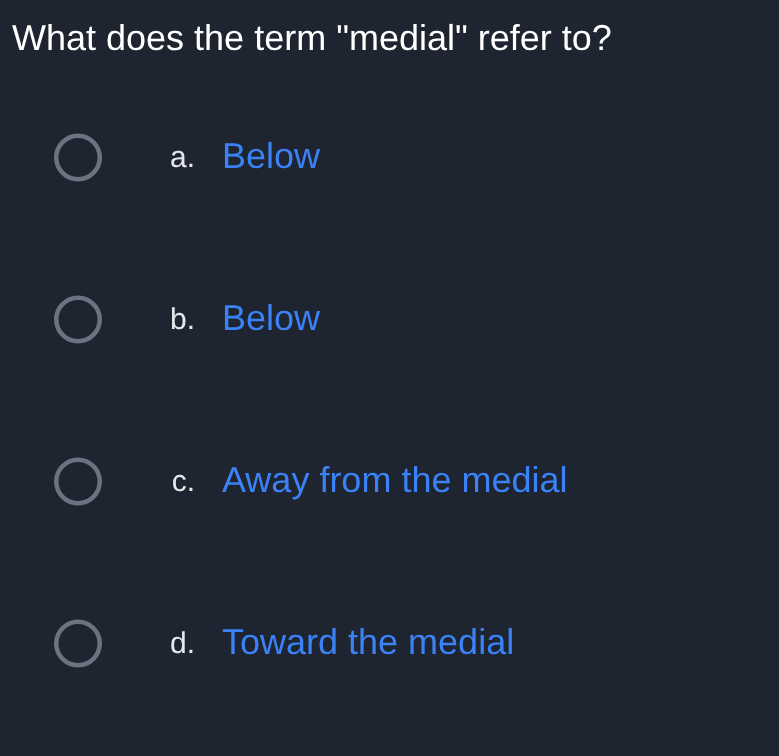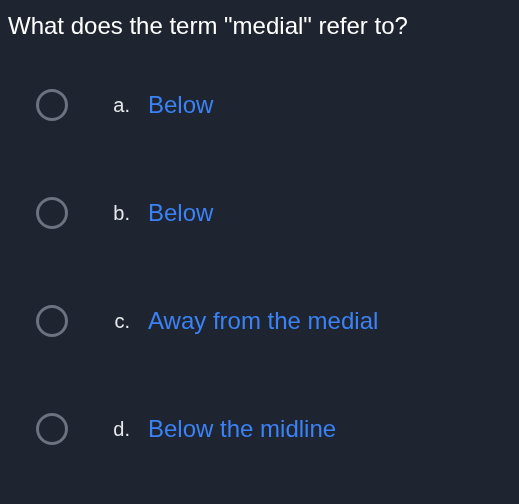--- a/index.html
+++ b/index.html
@@ -77,16 +77,16 @@
 
   <div class="option-row">
     <div class="radio-button"></div>
     <span class="option-letter">c.</span>
     <span class="option-text">Away from the medial</span>
   </div>
 
   <div class="option-row">
     <div class="radio-button"></div>
     <span class="option-letter">d.</span>
-    <span class="option-text">Below the midline</span>
+    <span class="option-text">Toward the medial</span>
   </div>
 
 </div>
 
 </body></html>

